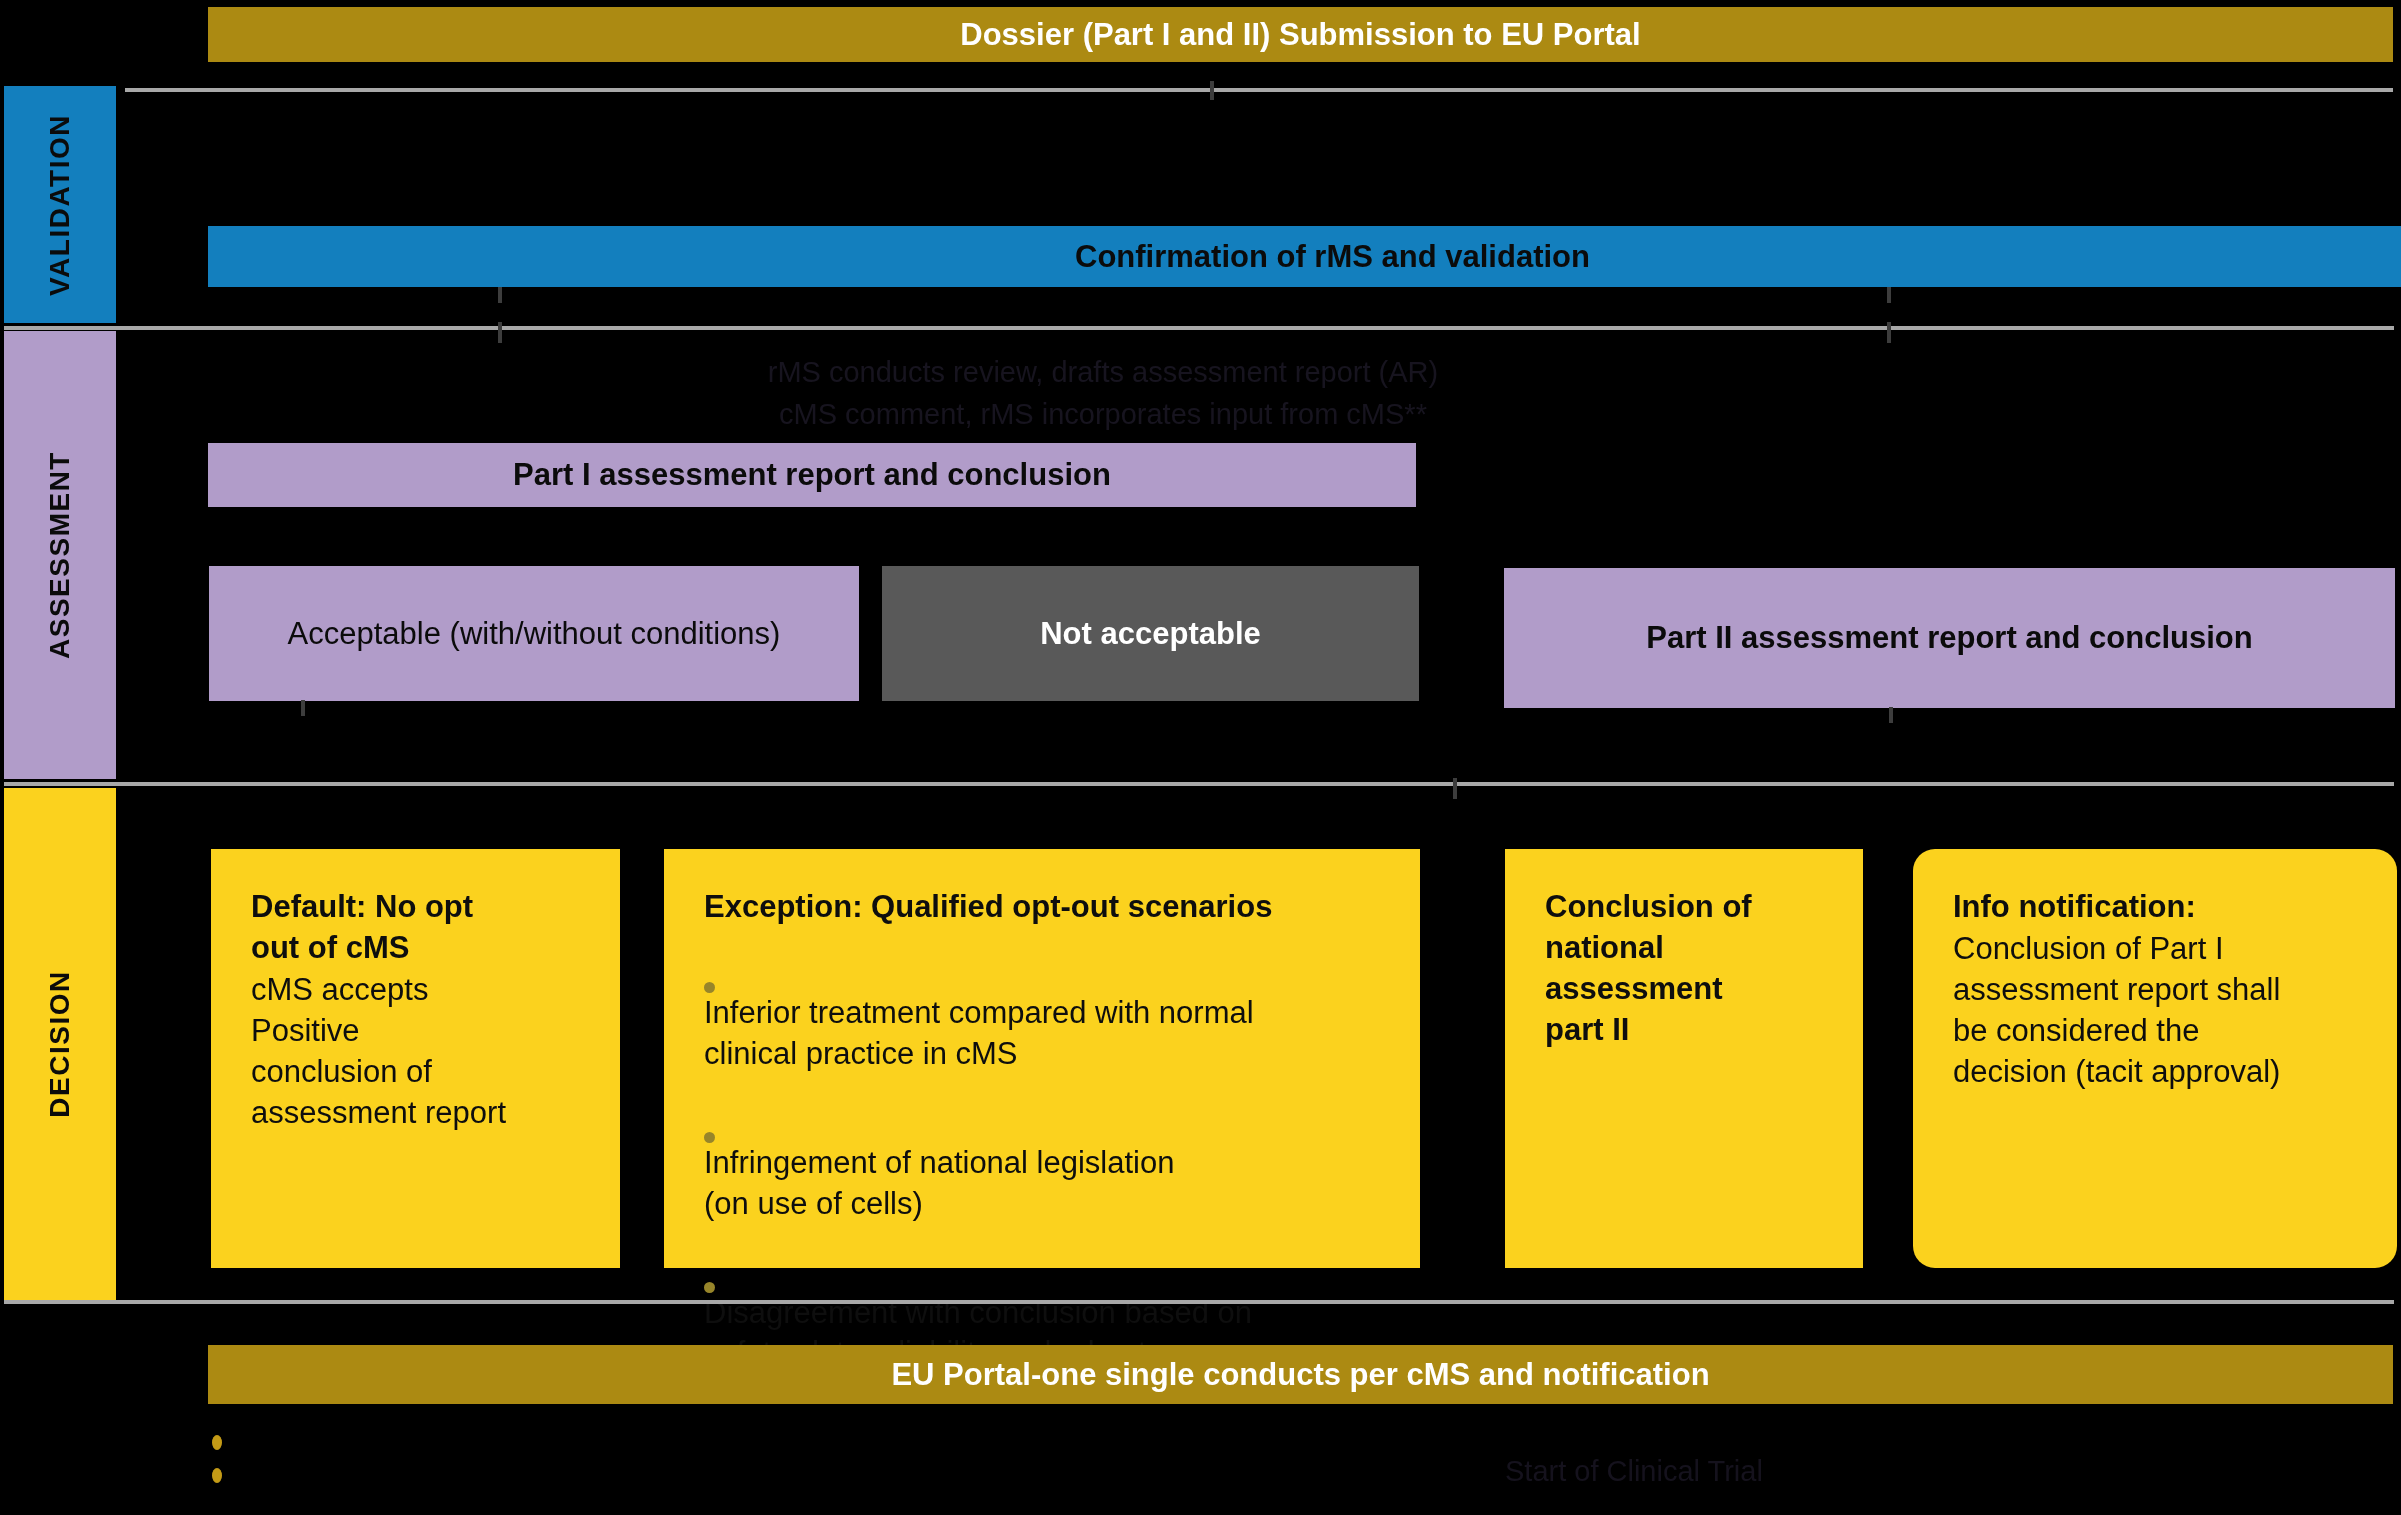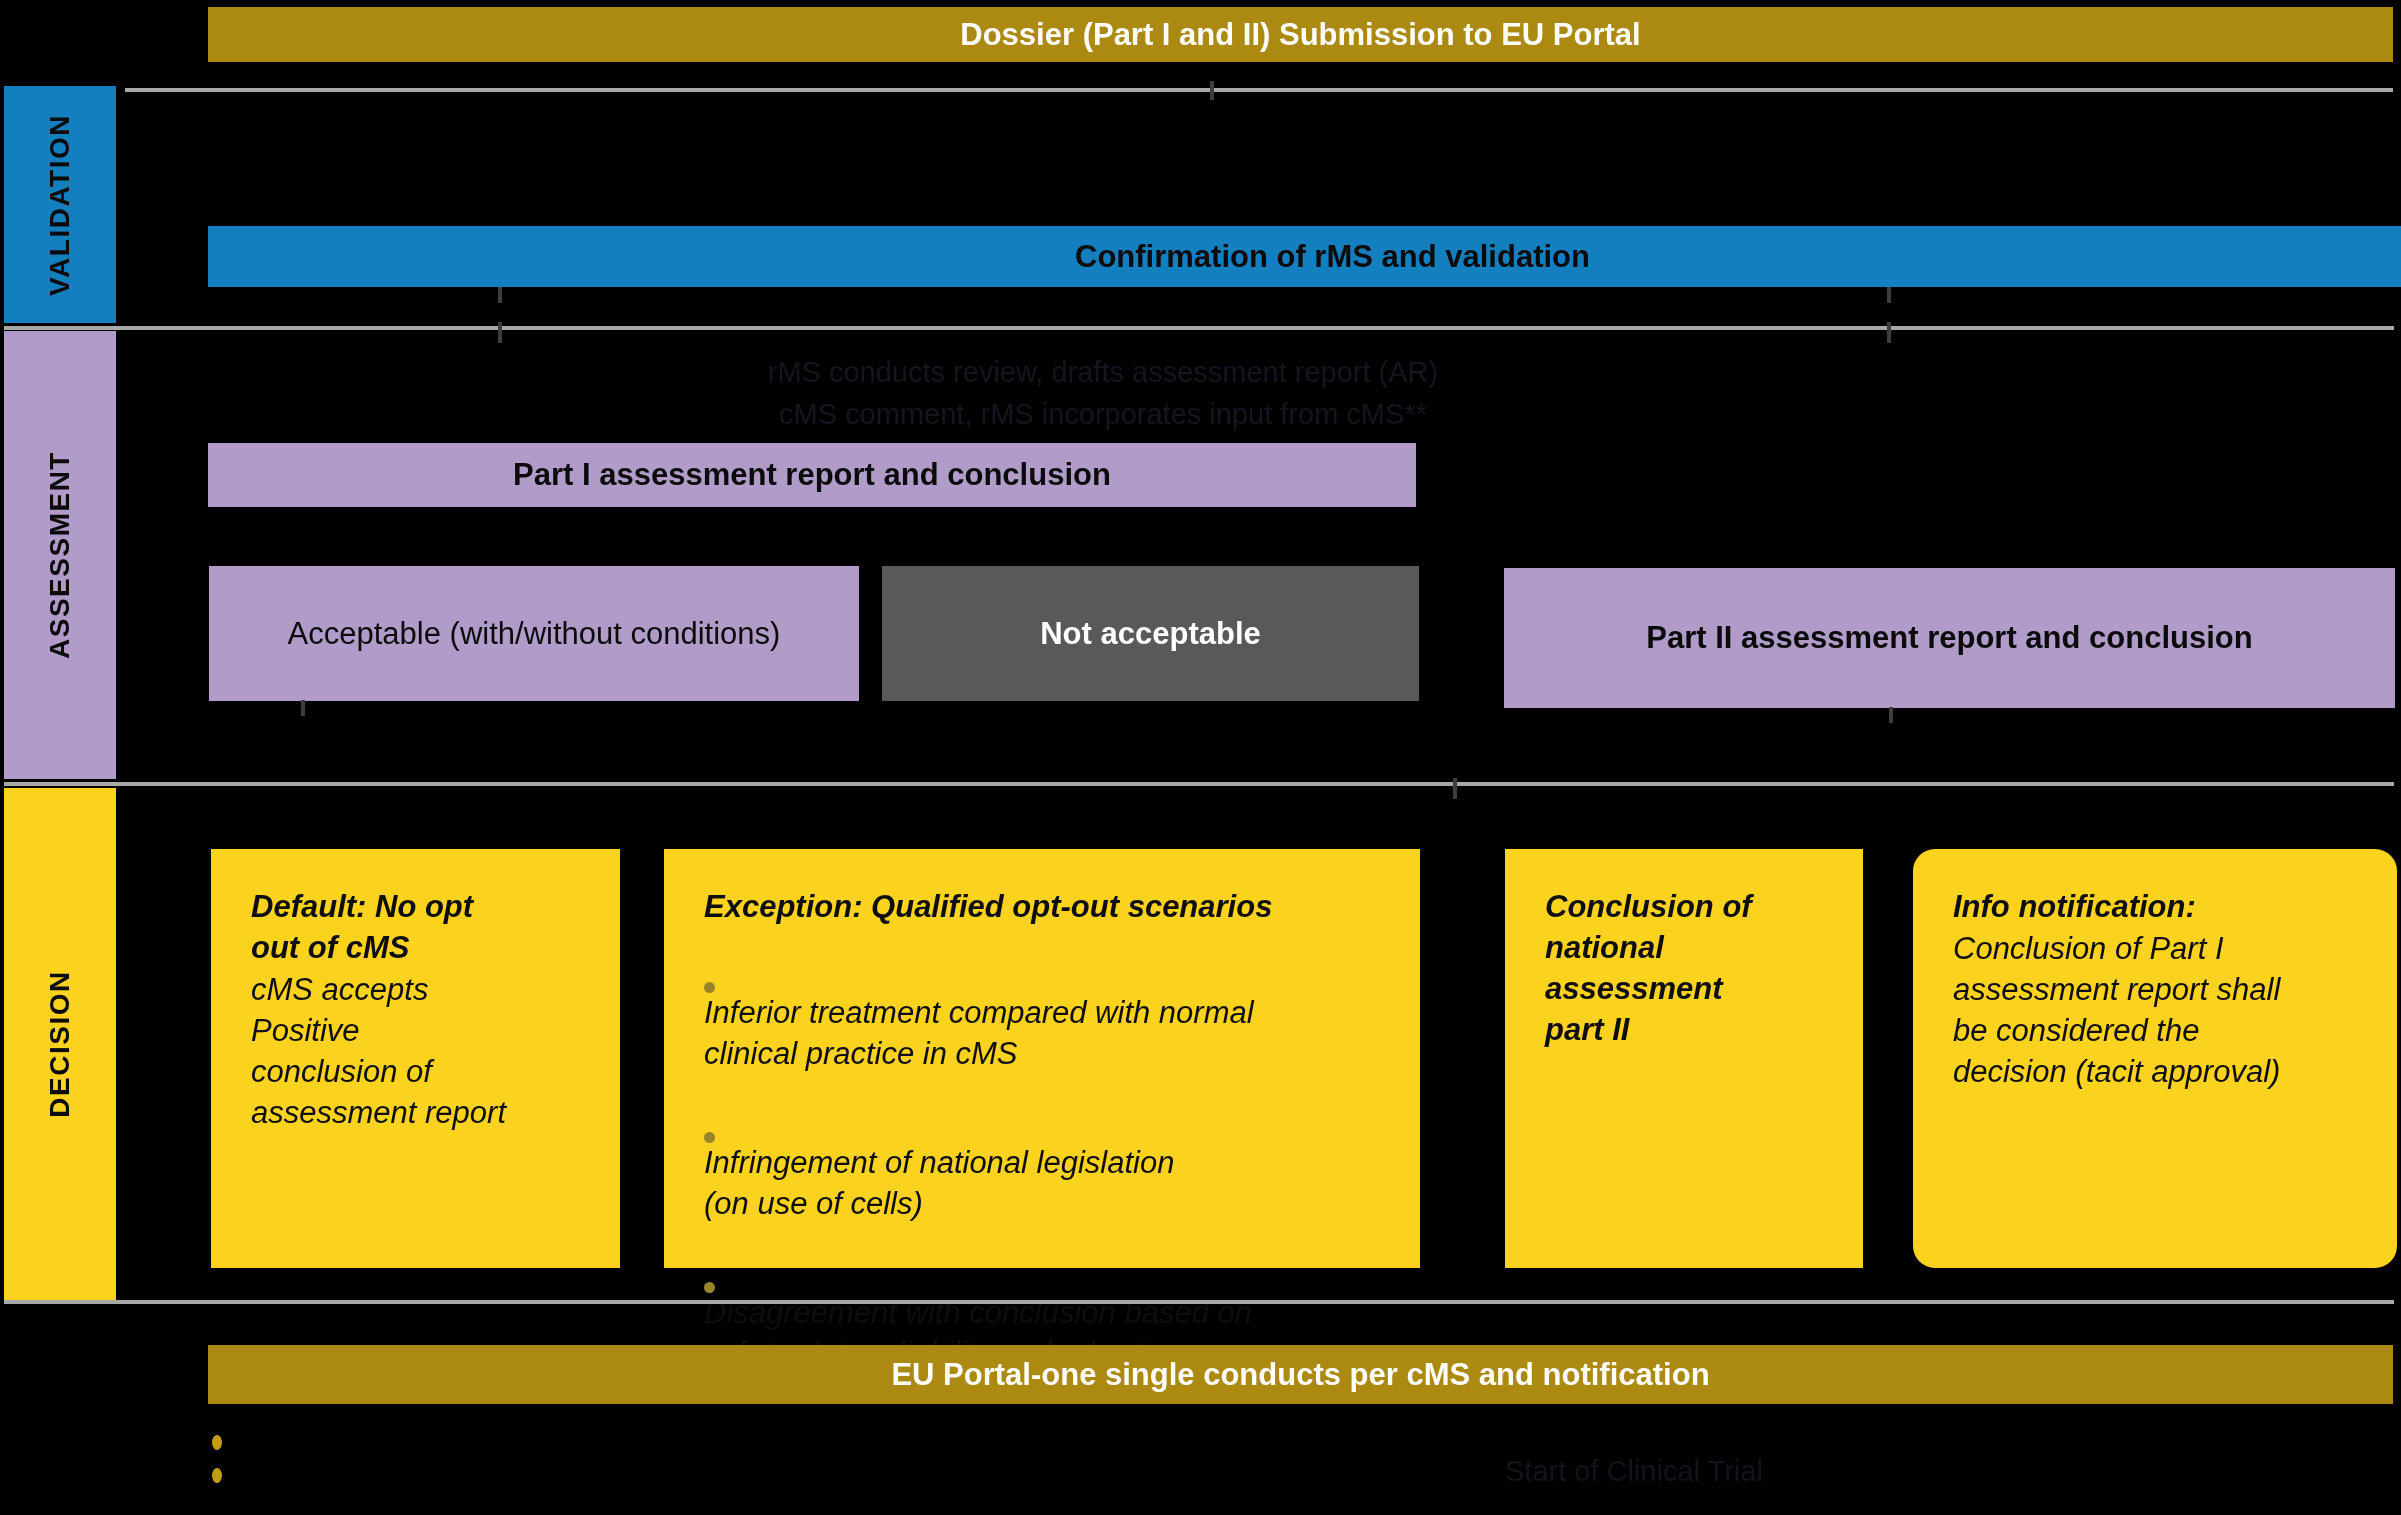--- a/index.html
+++ b/index.html
@@ -32,21 +32,21 @@
   }
   .bar.bold{font-weight:bold;}
   .blue{background:#137FBE;}
   .purple{background:#B19CC9;}
   .gray{background:#595959;color:#ffffff;font-weight:bold;}
   
   .ghost{color:#17141F;font-size:29px;line-height:1.45;text-align:center;}
   .ghost2{color:#15121D;font-size:29px;white-space:nowrap;}
   
   .ybox{background:#FBD21E;color:#0e0e0e;font-size:31px;line-height:1.32;}
-  .ybox .inner{padding:38px 47px 0 40px;font-style:italic;}
+  .ybox .inner{padding:38px 47px 0 40px;}
   .ybox .title{font-weight:bold;white-space:pre-line;}
   .ybox .body{white-space:pre-line;margin-top:1.5px;}
   .bullets{margin-top:38px;}
   .bullet-row{display:flex;margin-bottom:41px;flex-direction:column;}
   .bullet-dot{
     flex:0 0 auto;width:11px;height:11px;border-radius:50%;
     background:#97852A;margin:16px 22px 0 0;
   }
   .bullet-text{white-space:pre-line;}
   

